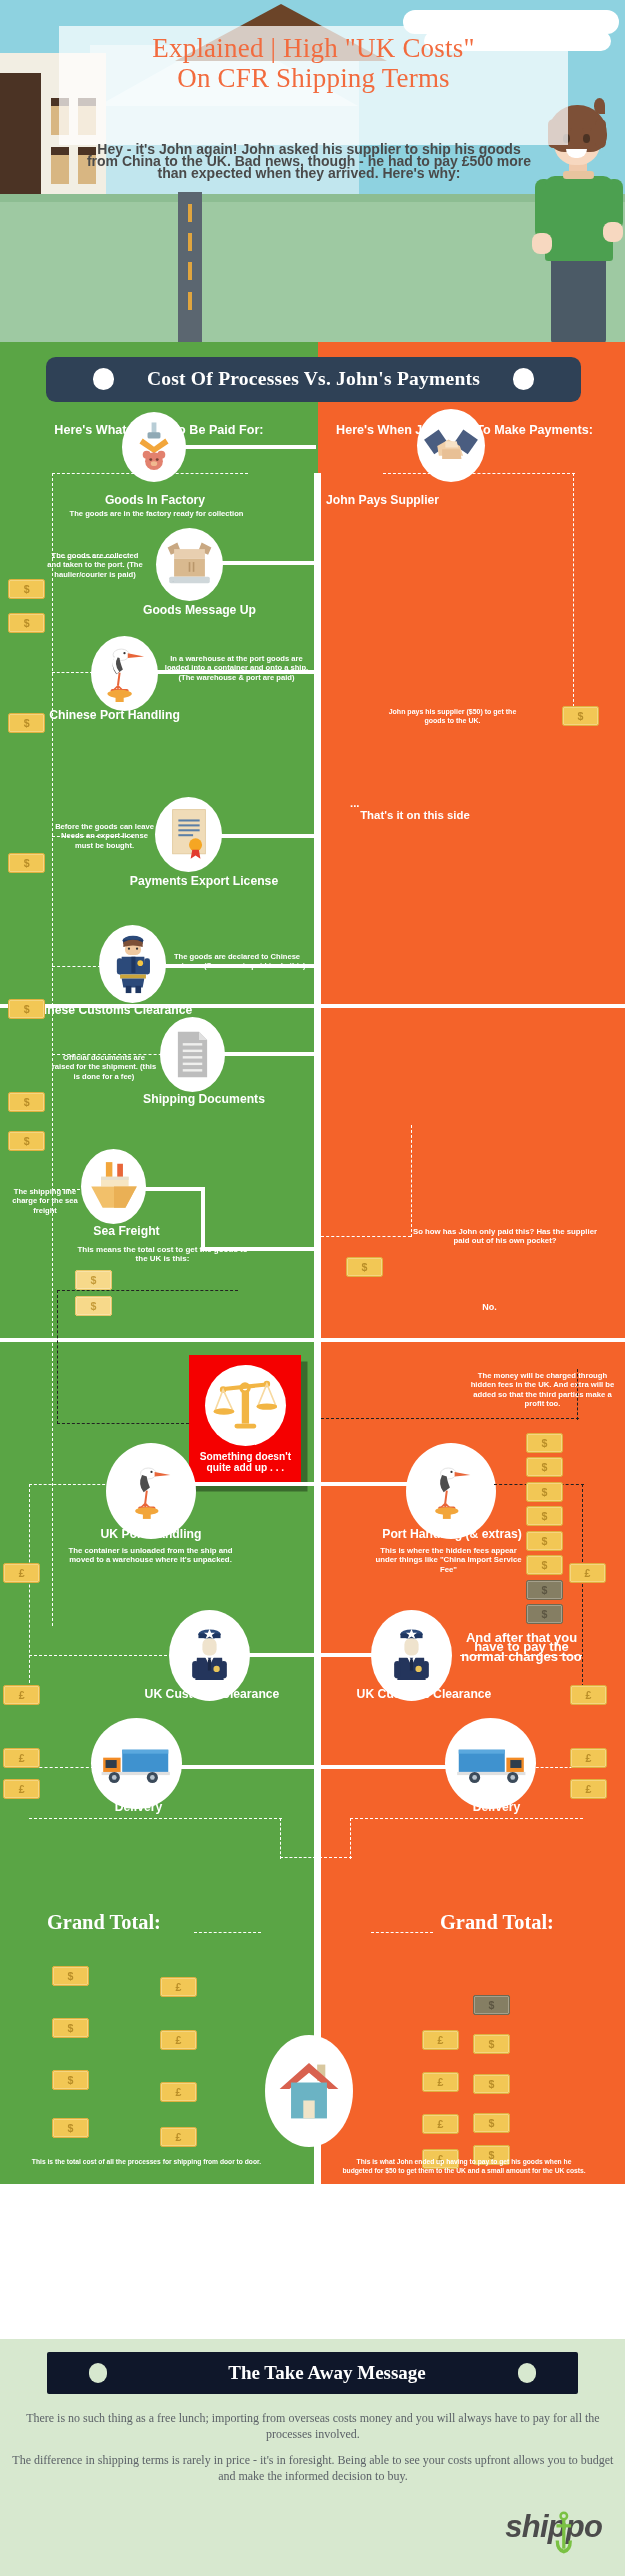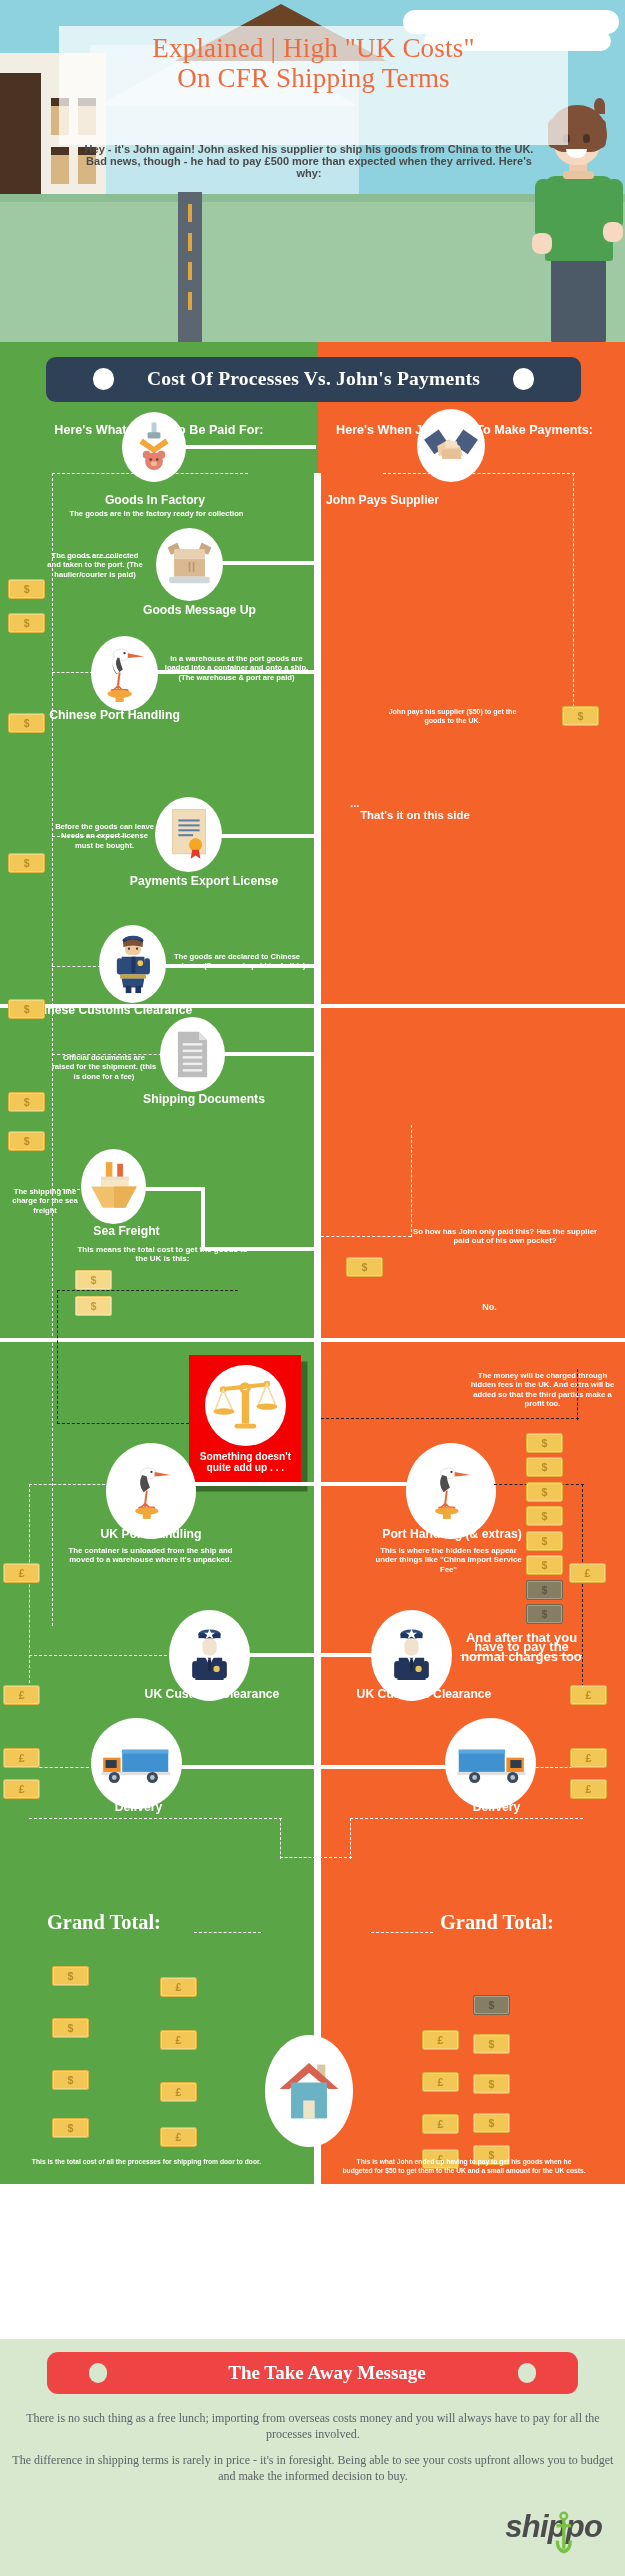--- a/index.html
+++ b/index.html
@@ -79,21 +79,21 @@
     color: #f26b3e;
     font-size: 27px;
     line-height: 30px;
     font-weight: normal;
     letter-spacing: 0.2px;
   }
   .hero-sub {
     position: absolute; left: 81px; top: 143px; width: 456px;
     text-align: center;
     color: #4a4a4a;
-    font-size: 11px;
+    font-size: 14px;
     line-height: 12px;
     font-weight: bold;
   }
   
   .boy { position:absolute; left: 530px; top: 98px; width: 96px; height: 244px; }
   .boy-hair { position:absolute; left:18px; top:6.5px; width:59px; height:47px; background:#7d5037; border-radius:29px 29px 16.3px 16.3px; }
   .boy-tuft { position:absolute; left:64px; top:0px; width:11.4px; height:16.3px; background:#7d5037; border-radius:50% 50% 0 50%; }
   .boy-face { position:absolute; left:24.4px; top:19.6px; width:46px; height:47px; background:#f7d8c0; border-radius:21px 21px 21px 21px; }
   .boy-sidehair-l { position:absolute; left:18px; top:21px; width:11.4px; height:29px; background:#7d5037; border-radius:6.5px; }
   .boy-sidehair-r { position:absolute; left:65px; top:21px; width:11.4px; height:29px; background:#7d5037; border-radius:6.5px; }
@@ -207,21 +207,21 @@
     font-weight:bold; text-align:center;
   }
 
   
   .footer {
     position:absolute; left:0; top:2339px; width:626px; height:237px;
     background:#d7e8cf;
   }
   .foot-ribbon {
     position:absolute; left:47px; top:13px; width:531px; height:42px;
-    background:#ef4444; border-radius:11px;
+    background:#0f172a; border-radius:2px;
     display:flex; align-items:center; justify-content:center;padding-left:29px;
   }
   .foot-ribbon h2 { font-family:"Liberation Serif", serif; color:#fff; font-size:19px; font-weight:bold;}
   .foot-notch { position:absolute; top:11.4px; width:18px; height:19.6px; background:#d7e8cf; border-radius:9px;}
   .foot-notch.l{left:42px;} .foot-notch.r{right:42px;}
   .foot-p {
     position:absolute; left:11.4px; width:603px; text-align:center;
     font-family:"Liberation Serif", serif; color:#5c6268;
     font-size:12px; line-height:15.5px;
   }

